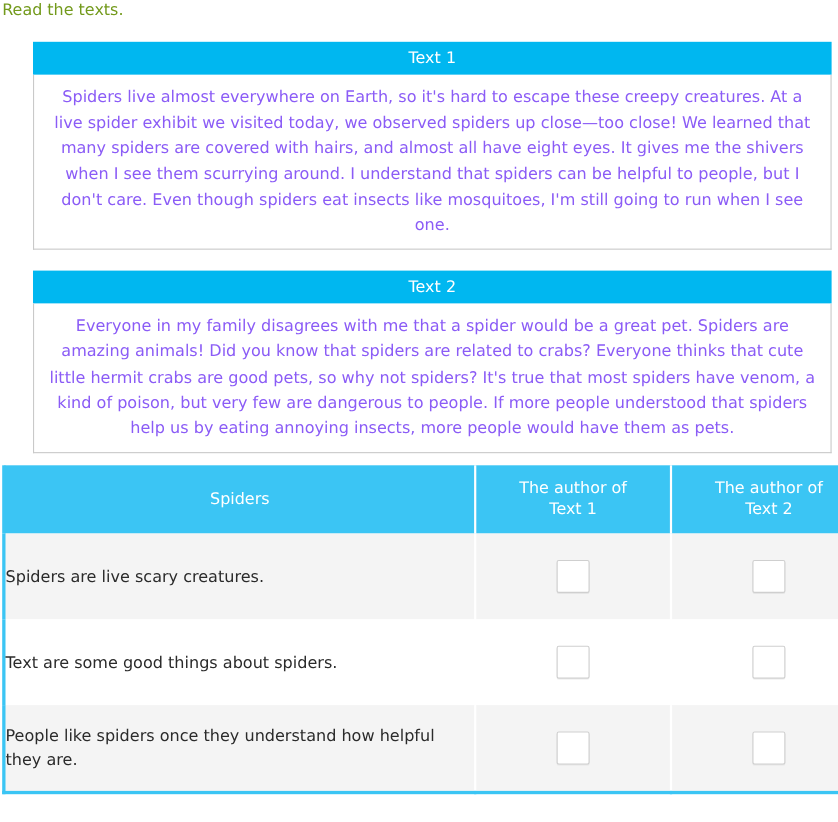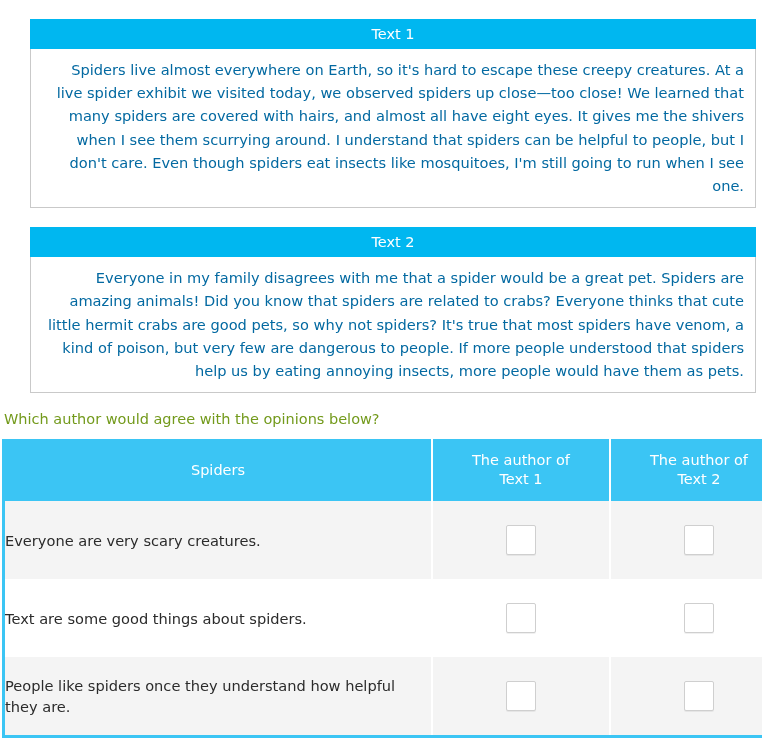--- a/index.html
+++ b/index.html
@@ -46,22 +46,22 @@
     height: 30px;
     text-align: center;
   }
   .passage-body {
     border: 1px solid #c9c9c9;
     border-top: none;
     background: #ffffff;
     padding: 9px 11px 10px 11px;
     font-size: 14.6px;
     line-height: 23.2px;
-    color: #0369a1;
-    text-align: right;
+    color: #8b5cf6;
+    text-align: center;
   }
 
   
   .question-wrap {
     padding: 17px 0 0 2px;
   }
 
   
   .table-wrap {
     padding: 11px 0 0 2px;
@@ -127,58 +127,56 @@
     vertical-align: middle;
     cursor: pointer;
     padding: 0;
   }
 </style>
 </head>
 <body>
 
 <div>
 
+  <div class="instruction">Read the texts.</div>
 
   <div class="passages">
 
     <div class="passage">
       <div class="passage-header">Text 1</div>
       <div class="passage-body">Spiders live almost everywhere on Earth, so it's hard to escape these creepy creatures. At a live spider exhibit we visited today, we observed spiders up close—too close! We learned that many spiders are covered with hairs, and almost all have eight eyes. It gives me the shivers when I see them scurrying around. I understand that spiders can be helpful to people, but I don't care. Even though spiders eat insects like mosquitoes, I'm still going to run when I see one.</div>
     </div>
 
     <div class="passage">
       <div class="passage-header">Text 2</div>
       <div class="passage-body">Everyone in my family disagrees with me that a spider would be a great pet. Spiders are amazing animals! Did you know that spiders are related to crabs? Everyone thinks that cute little hermit crabs are good pets, so why not spiders? It's true that most spiders have venom, a kind of poison, but very few are dangerous to people. If more people understood that spiders help us by eating annoying insects, more people would have them as pets.</div>
     </div>
 
   </div>
 
-  <div class="question-wrap">
-    <div class="instruction second">Which author would agree with the opinions below?</div>
-  </div>
 
   <div class="table-wrap">
     <table class="opinion-table">
       <thead>
         <tr>
           <th class="col-opinion">Spiders</th>
           <th class="col-author">
             <span>The author of</span><br>
             <span>Text 1</span>
           </th>
           <th class="col-author">
             <span>The author of</span><br>
             <span>Text 2</span>
           </th>
         </tr>
       </thead>
       <tbody>
 
         <tr class="row-odd">
-          <td class="opinion-cell">Everyone are very scary creatures.</td>
+          <td class="opinion-cell">Spiders are live scary creatures.</td>
           <td class="check-cell">
             <span class="checkbox"></span>
           </td>
           <td class="check-cell">
             <span class="checkbox"></span>
           </td>
         </tr>
 
         <tr class="row-even">
           <td class="opinion-cell">Text are some good things about spiders.</td>

